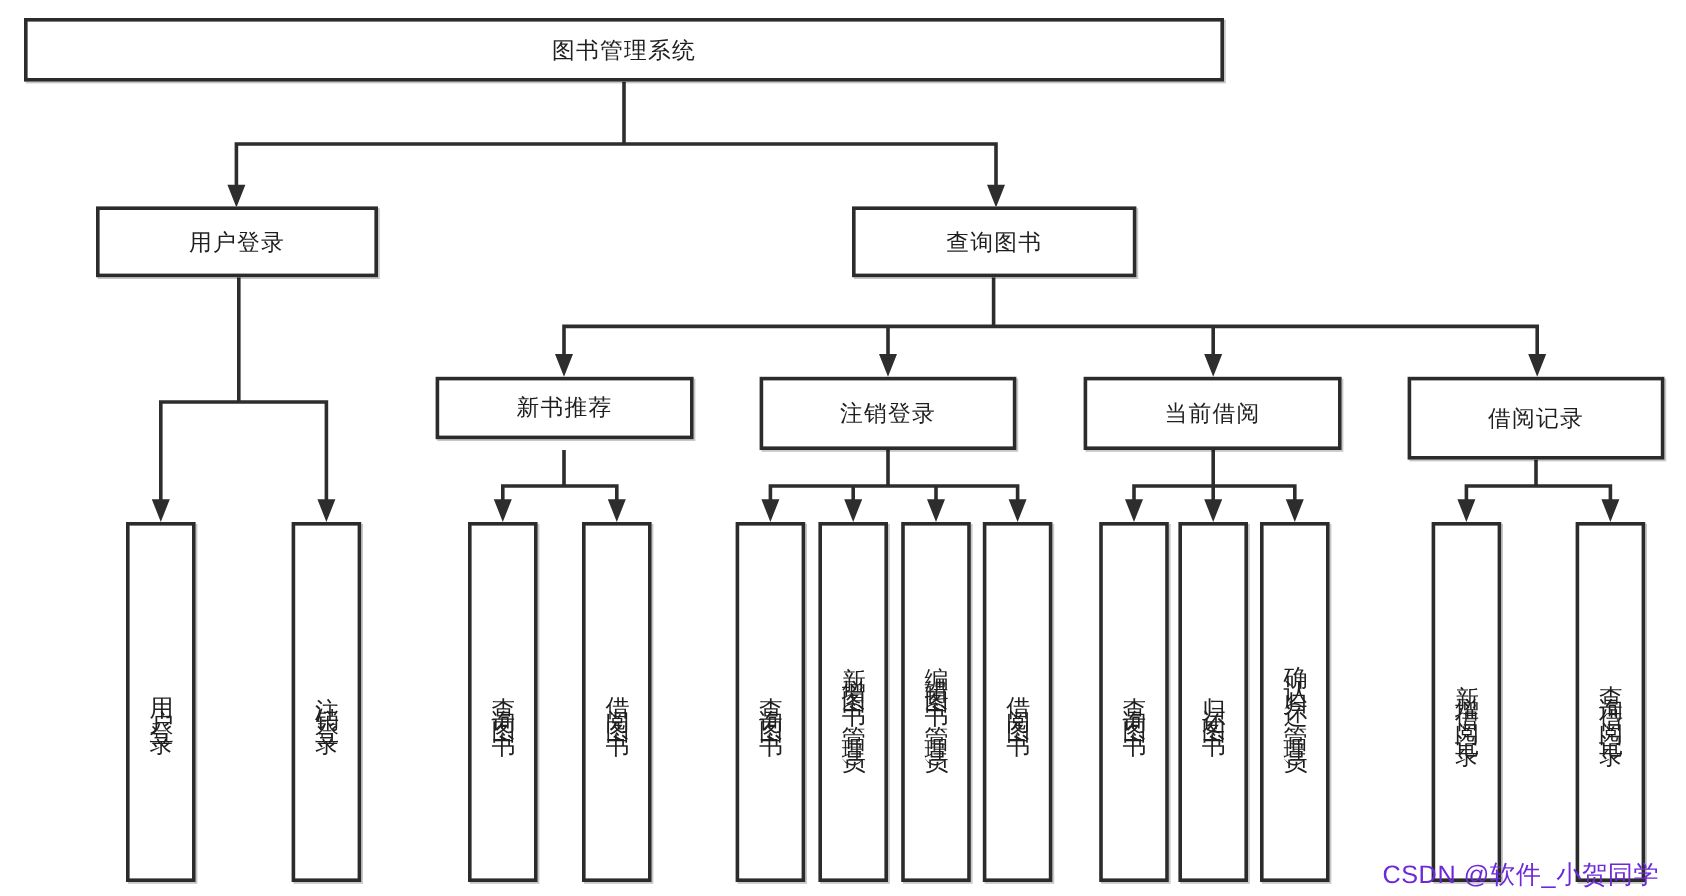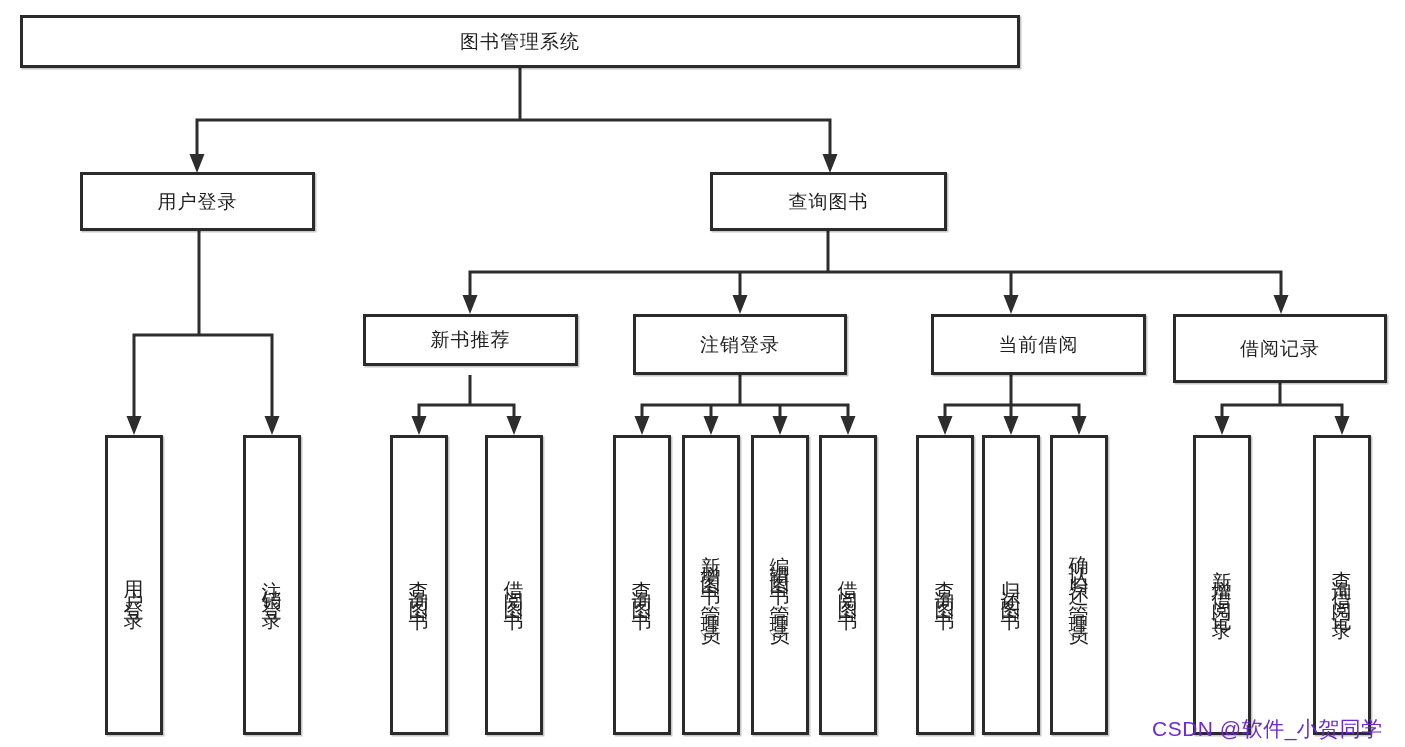--- a/index.html
+++ b/index.html
@@ -74,21 +74,21 @@
   <div class="node h" style="left:710px;top:172px;width:237px;height:59px;">
     <span>查询图书</span>
   </div>
 
   <div class="node h" style="left:363px;top:314px;width:215px;height:52px;">
     <span>新书推荐</span>
   </div>
   <div class="node h" style="left:633px;top:314px;width:214px;height:61px;">
     <span>注销登录</span>
   </div>
-  <div class="node h" style="left:903px;top:314px;width:215px;height:61px;margin-left:28px;">
+  <div class="node h" style="left:903px;top:314px;width:215px;height:61px;">
     <span>当前借阅</span>
   </div>
   <div class="node h" style="left:1173px;top:314px;width:214px;height:69px;">
     <span>借阅记录</span>
   </div>
 
   <div class="node v" style="left:105px;top:435px;width:58px;height:300px;">
     <span class="vtext">用户登录</span>
   </div>
   <div class="node v" style="left:243px;top:435px;width:58px;height:300px;">

